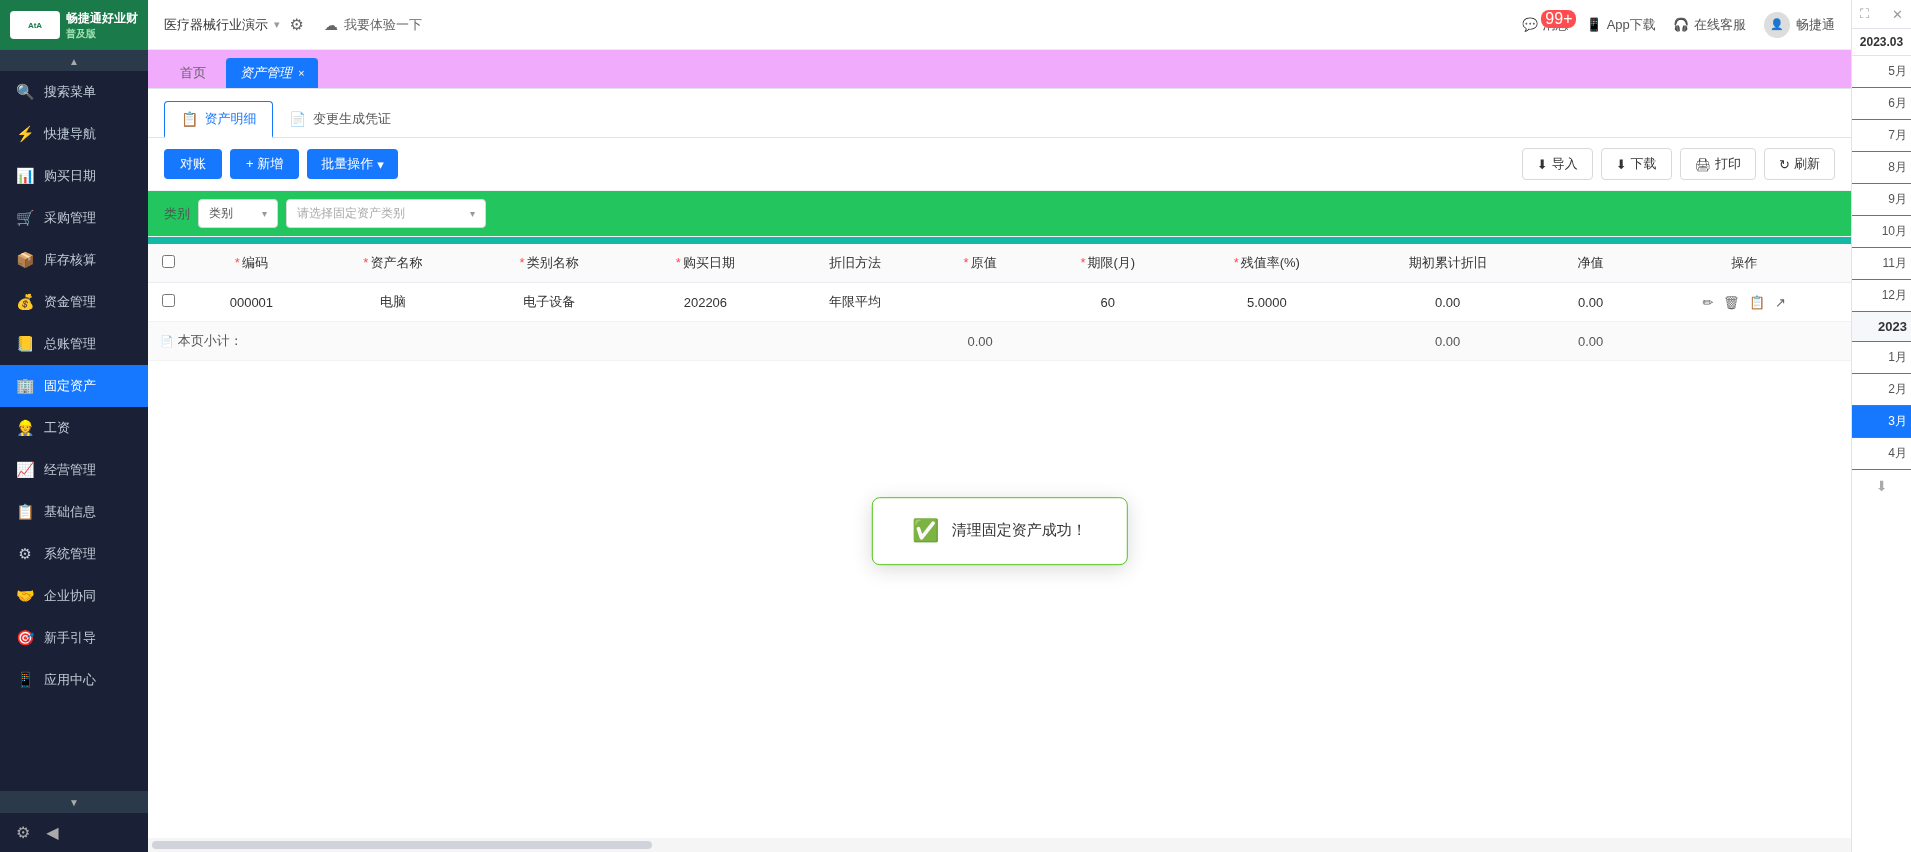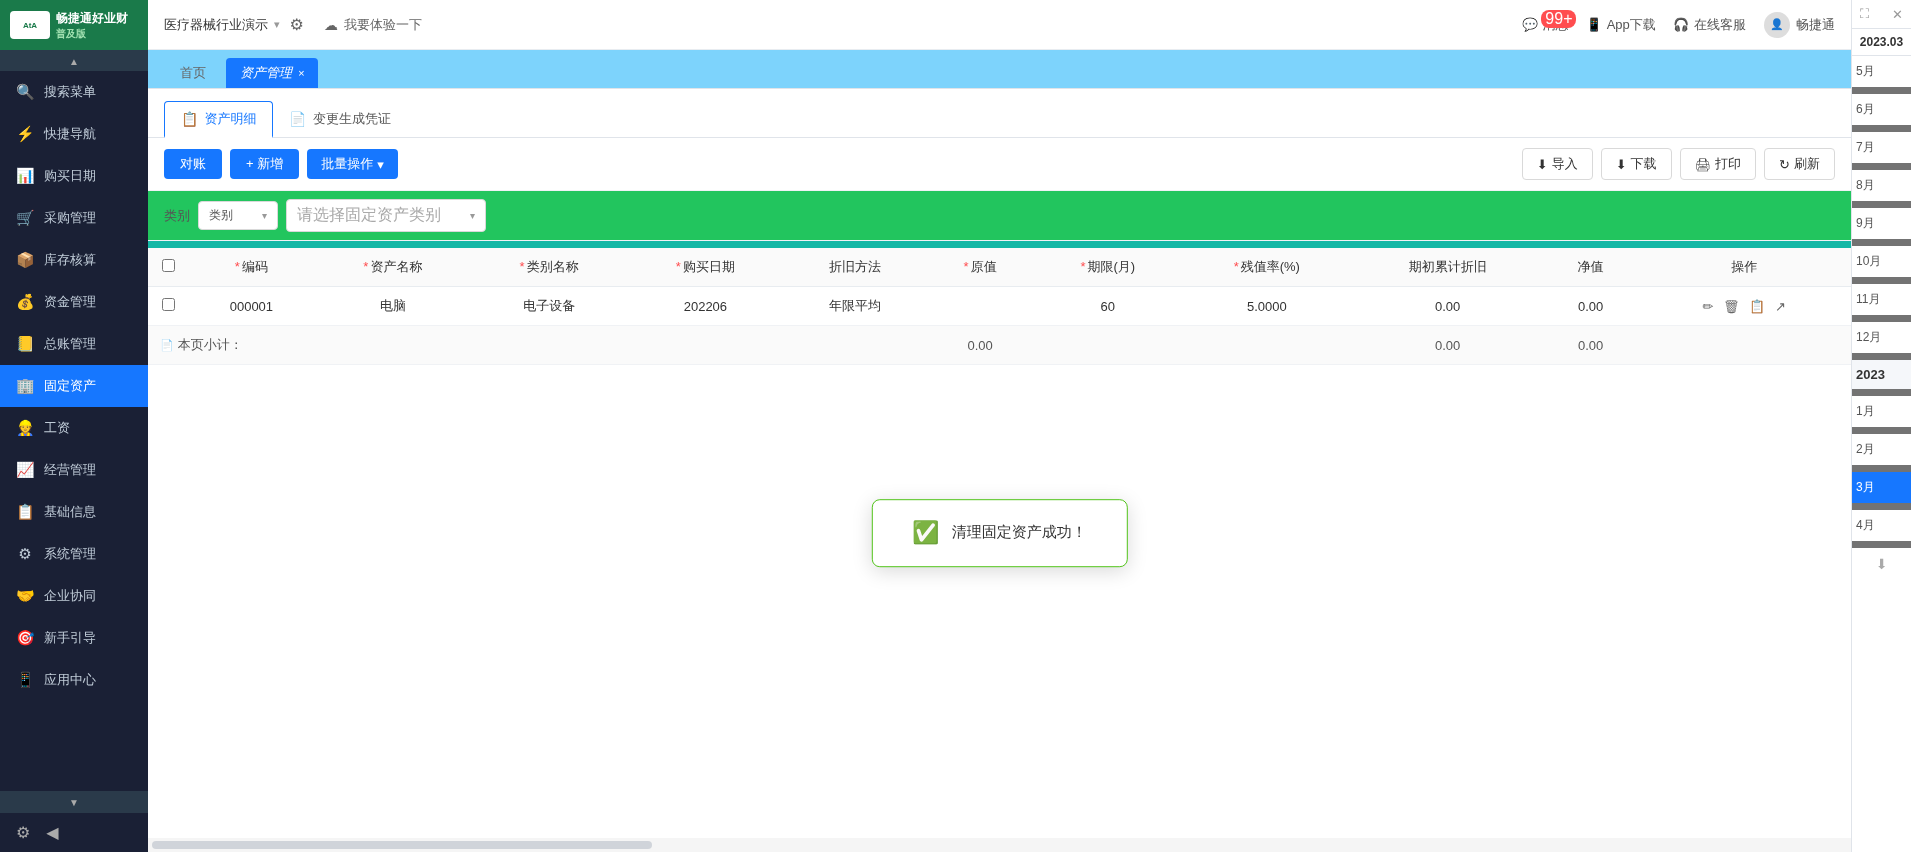--- a/index.html
+++ b/index.html
@@ -19,21 +19,21 @@
       padding: 8px 10px;
       color: white;
       font-size: 13px;
       font-weight: bold;
       display: flex;
       align-items: center;
       gap: 6px;
       height: 50px;
     }
     .sidebar-logo .logo-icon {
-      width: 40px; height: 28px; background: #fff; border-radius: 4px;
+      width: 50px; height: 28px; background: #fff; border-radius: 4px;
       display: flex; align-items: center; justify-content: center;
       color: #1a7a4a; font-size: 10px; font-weight: bold; text-align: center;
     }
     .sidebar-scroll {
       flex: 1;
       overflow-y: auto;
       overflow-x: hidden;
     }
     .sidebar-scroll::-webkit-scrollbar { width: 4px; }
     .sidebar-scroll::-webkit-scrollbar-thumb { background: #3a4a5a; border-radius: 2px; }
@@ -105,21 +105,21 @@
       background: #ff4d4f; color: white; font-size: 16px;
       border-radius: 8px; padding: 0 4px; min-width: 18px; text-align: center;
     }
     .topbar-right .user {
       display: flex; align-items: center; gap: 6px; cursor: pointer; color: #555; font-size: 13px;
     }
     .user-avatar { width: 26px; height: 26px; border-radius: 50%; background: #ddd; display: flex; align-items: center; justify-content: center; font-size: 11px; color: #888; }
 
     
     .tab-area {
-      background: #7dd3fc;
+      background: #f0abfc;
       padding: 8px 16px 0;
       display: flex;
       align-items: flex-start;
       gap: 4px;
       border-bottom: 1px solid #e0e4ea;
       flex-shrink: 0;
     }
     .tab-home {
       padding: 6px 16px;
       font-size: 13px;
@@ -334,26 +334,26 @@
       flex-shrink: 0;
       position: relative;
     }
     .right-panel::-webkit-scrollbar { display: none; }
     .rp-top-btns {
       display: flex; align-items: center; justify-content: space-between;
       padding: 6px 8px;
       border-bottom: 1px solid #e0e4ea;
     }
     .month-item {
-      text-align: left;
+      text-align: right;
       padding: 7px 4px;
       font-size: 12px;
       color: #555;
       cursor: pointer;
-      border-bottom: 7px solid #737373;
+      border-bottom: 1px solid #737373;
     }
     .month-item.active-month {
       background: #1677ff; color: white;
     }
   </style>
 </head>
 <body>
 
 <div class="sidebar">
   <div class="sidebar-logo">
@@ -521,21 +521,21 @@
       </button>
     </div>
 
     <div style="padding:8px 16px;display:flex;align-items:center;gap:8px;border-bottom:1px solid #f0f2f5;flex-shrink:0;background:#22c55e;">
       <span class="filter-label">类别</span>
       <div class="filter-select">
         <span style="color:#555;font-size:12px;">类别</span>
         <span class="filter-chevron">▾</span>
       </div>
       <div class="filter-input">
-        <span style="color:#aaa;font-size:16px;font-family:Liberation Mono, monospace;">请选择固定资产类别</span>
+        <span style="color:#aaa;font-size:12px;font-family:Liberation Mono, monospace;">请选择固定资产类别</span>
         <span class="filter-chevron">▾</span>
       </div>
     </div>
 
     <div class="table-wrap" style="position:relative;">
       <table>
         <thead>
           <tr>
             <th style="width:40px;">
               <input type="checkbox" style="">

